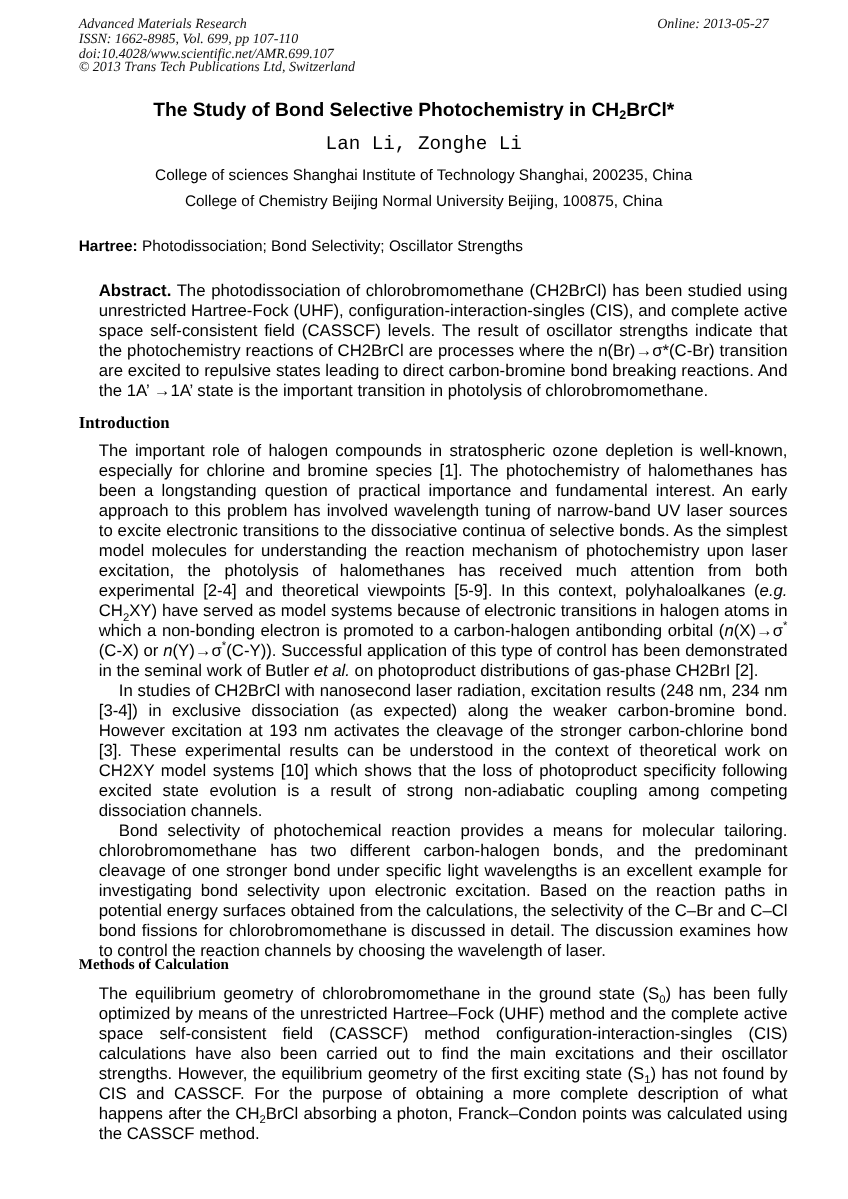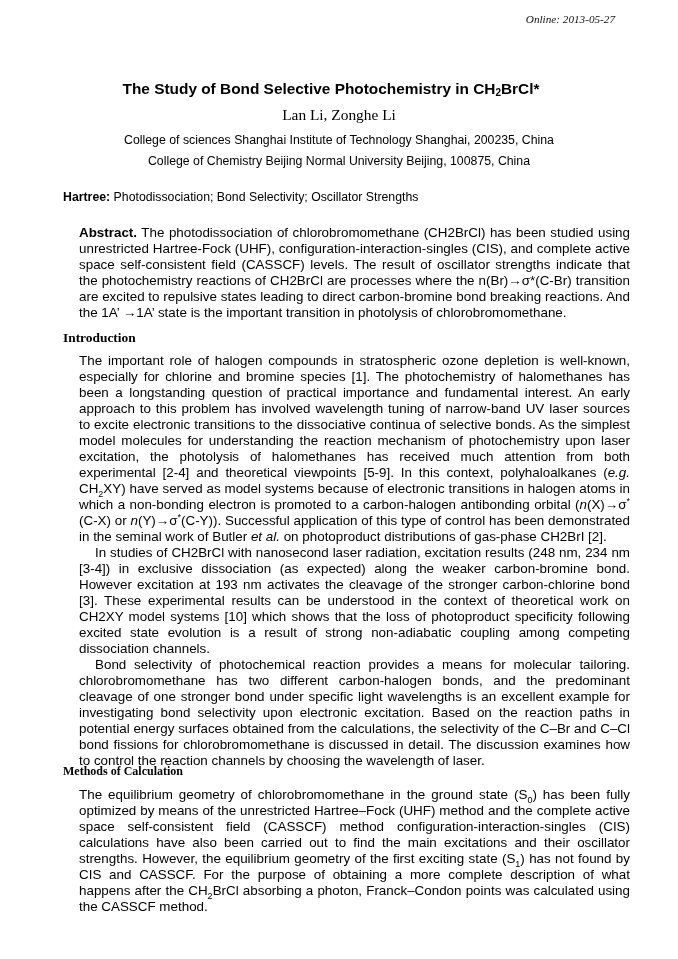--- a/index.html
+++ b/index.html
@@ -2,21 +2,21 @@
 <html><head>
 <meta charset="utf-8">
 <style>
   html, body { margin: 0; padding: 0; background: #ffffff; }
   body { width: 678px; height: 959px; position: relative; overflow: hidden; color: #000; }
   .page { position: absolute; left: 0; top: 0; width: 678px; height: 959px; }
   .hdr-left { position: absolute; left: 63px; top: 14px; font-family: "Liberation Serif", serif; font-style: italic; font-size: 11.2px; line-height: 11.8px; color: #111; }
   .hdr-right { position: absolute; right: 63px; top: 14px; font-family: "Liberation Serif", serif; font-style: italic; font-size: 11.2px; line-height: 11.8px; color: #111; }
   .title { position: absolute; left: 0; width: 662px; top: 80px; text-align: center; font-family: "Liberation Sans", sans-serif; font-weight: bold; font-size: 15.4px; }
   .title sub { font-size: 10px; vertical-align: -2px; line-height: 0; }
-  .authors { position: absolute; left: 0; width: 678px; top: 106px; text-align: center; font-family: Liberation Serif, serif; font-size: 15.4px; }
+  .authors { position: absolute; left: 0; width: 678px; top: 106px; text-align: center; font-family: Liberation Mono, monospace; font-size: 15.4px; }
   .aff { position: absolute; left: 0; width: 678px; text-align: center; font-family: "Liberation Sans", sans-serif; font-size: 12.3px; }
   .aff1 { top: 133px; }
   .aff2 { top: 154px; }
   .keywords { position: absolute; left: 63px; top: 190px; font-family: "Liberation Sans", sans-serif; font-size: 12.3px; }
   .keywords b { font-weight: bold; }
   .body { position: absolute; left: 63px; width: 551px; font-family: Liberation Sans, sans-serif; font-size: 13.4px; line-height: 16px; text-align: justify; margin-left: 16px; }
   .body p { margin: 0; }
   .abstract { top: 225px; }
   .abstract b { font-weight: bold; }
   .h-intro { position: absolute; left: 63px; top: 330px; font-family: "Liberation Serif", serif; font-weight: bold; font-size: 13.4px; }
@@ -24,20 +24,26 @@
   .indent { text-indent: 16px; }
   .h-methods { position: absolute; left: 63px; top: 764px; font-family: "Liberation Serif", serif; font-weight: bold; font-size: 12px; }
   .methods { top: 787px; }
   sub.s, sup.s { font-size: 9px; line-height: 0; }
 </style>
 </head>
 <body>
 
 <div class="page">
 
+  <div class="hdr-left">
+    <div>Advanced Materials Research</div>
+    <div>ISSN: 1662-8985, Vol. 699, pp 107-110</div>
+    <div>doi:10.4028/www.scientific.net/AMR.699.107</div>
+    <div>© 2013 Trans Tech Publications Ltd, Switzerland</div>
+  </div>
   <div class="hdr-right">Online: 2013-05-27</div>
 
   <div class="title"><span>The Study of Bond Selective Photochemistry in CH</span><sub>2</sub><span>BrCl*</span></div>
 
   <div class="authors">Lan Li, Zonghe Li</div>
   <div class="aff aff1">College of sciences Shanghai Institute of Technology Shanghai, 200235, China</div>
   <div class="aff aff2">College of Chemistry Beijing Normal University Beijing, 100875, China</div>
 
   <div class="keywords"><b>Hartree:</b><span> Photodissociation; Bond Selectivity; Oscillator Strengths</span></div>
 

